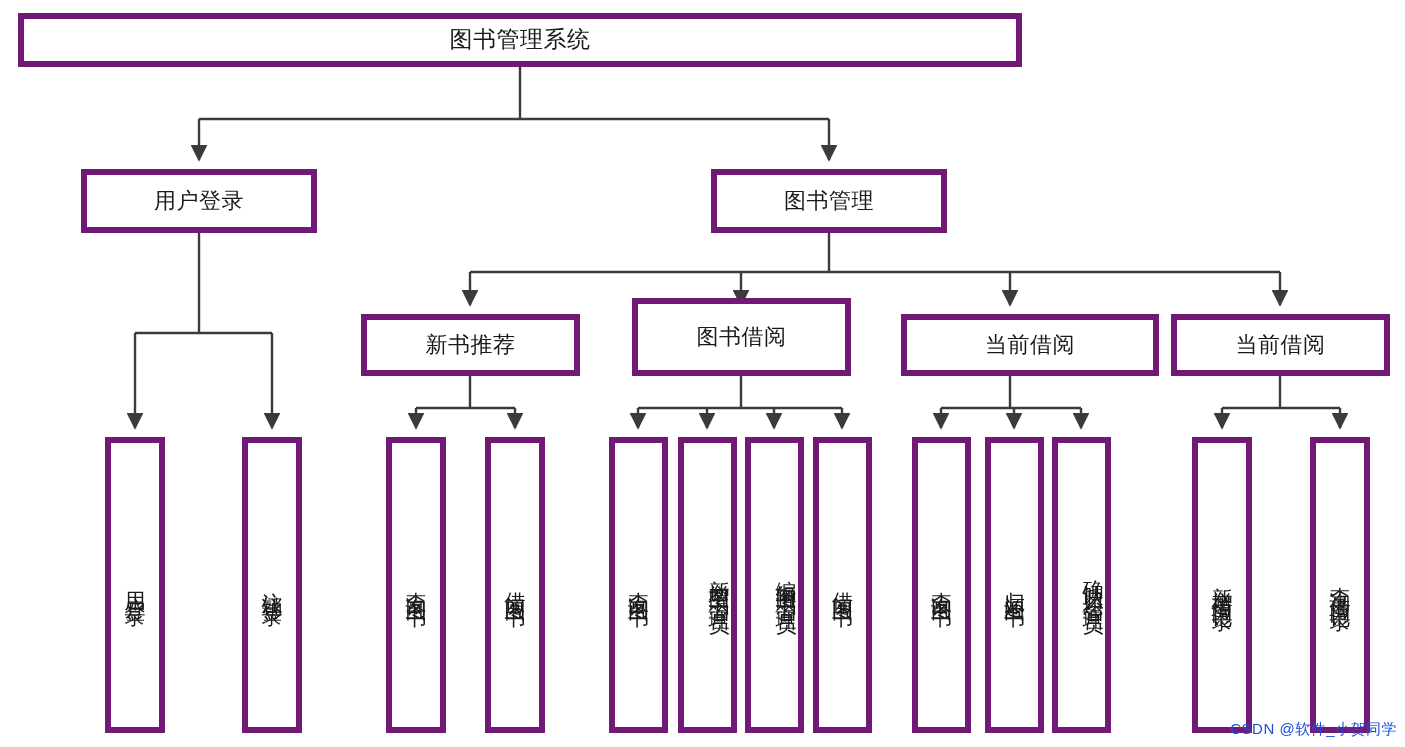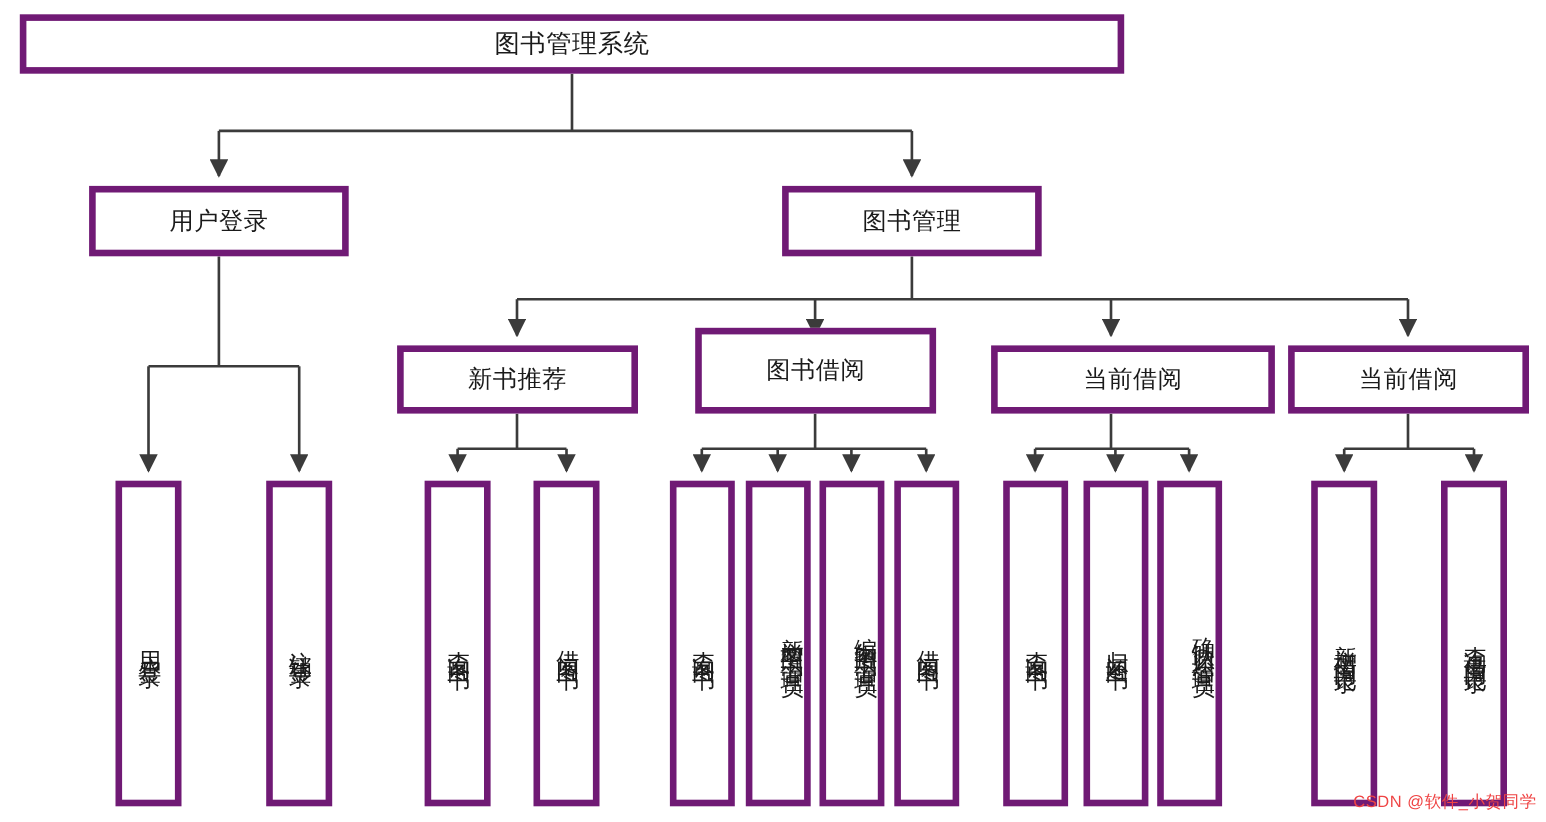--- a/index.html
+++ b/index.html
@@ -57,21 +57,21 @@
     overflow: hidden;
   }
   .node-v.centered {
     align-items: center;
   }
   .watermark {
     position: absolute;
     right: 8px;
     bottom: 8px;
     font-size: 15px;
-    color: #ef4444;
+    color: #1d4ed8;
     letter-spacing: 0.5px;
     user-select: none;
     pointer-events: none;
   }
 </style>
 </head>
 <body>
 
 <div id="canvas">
 

